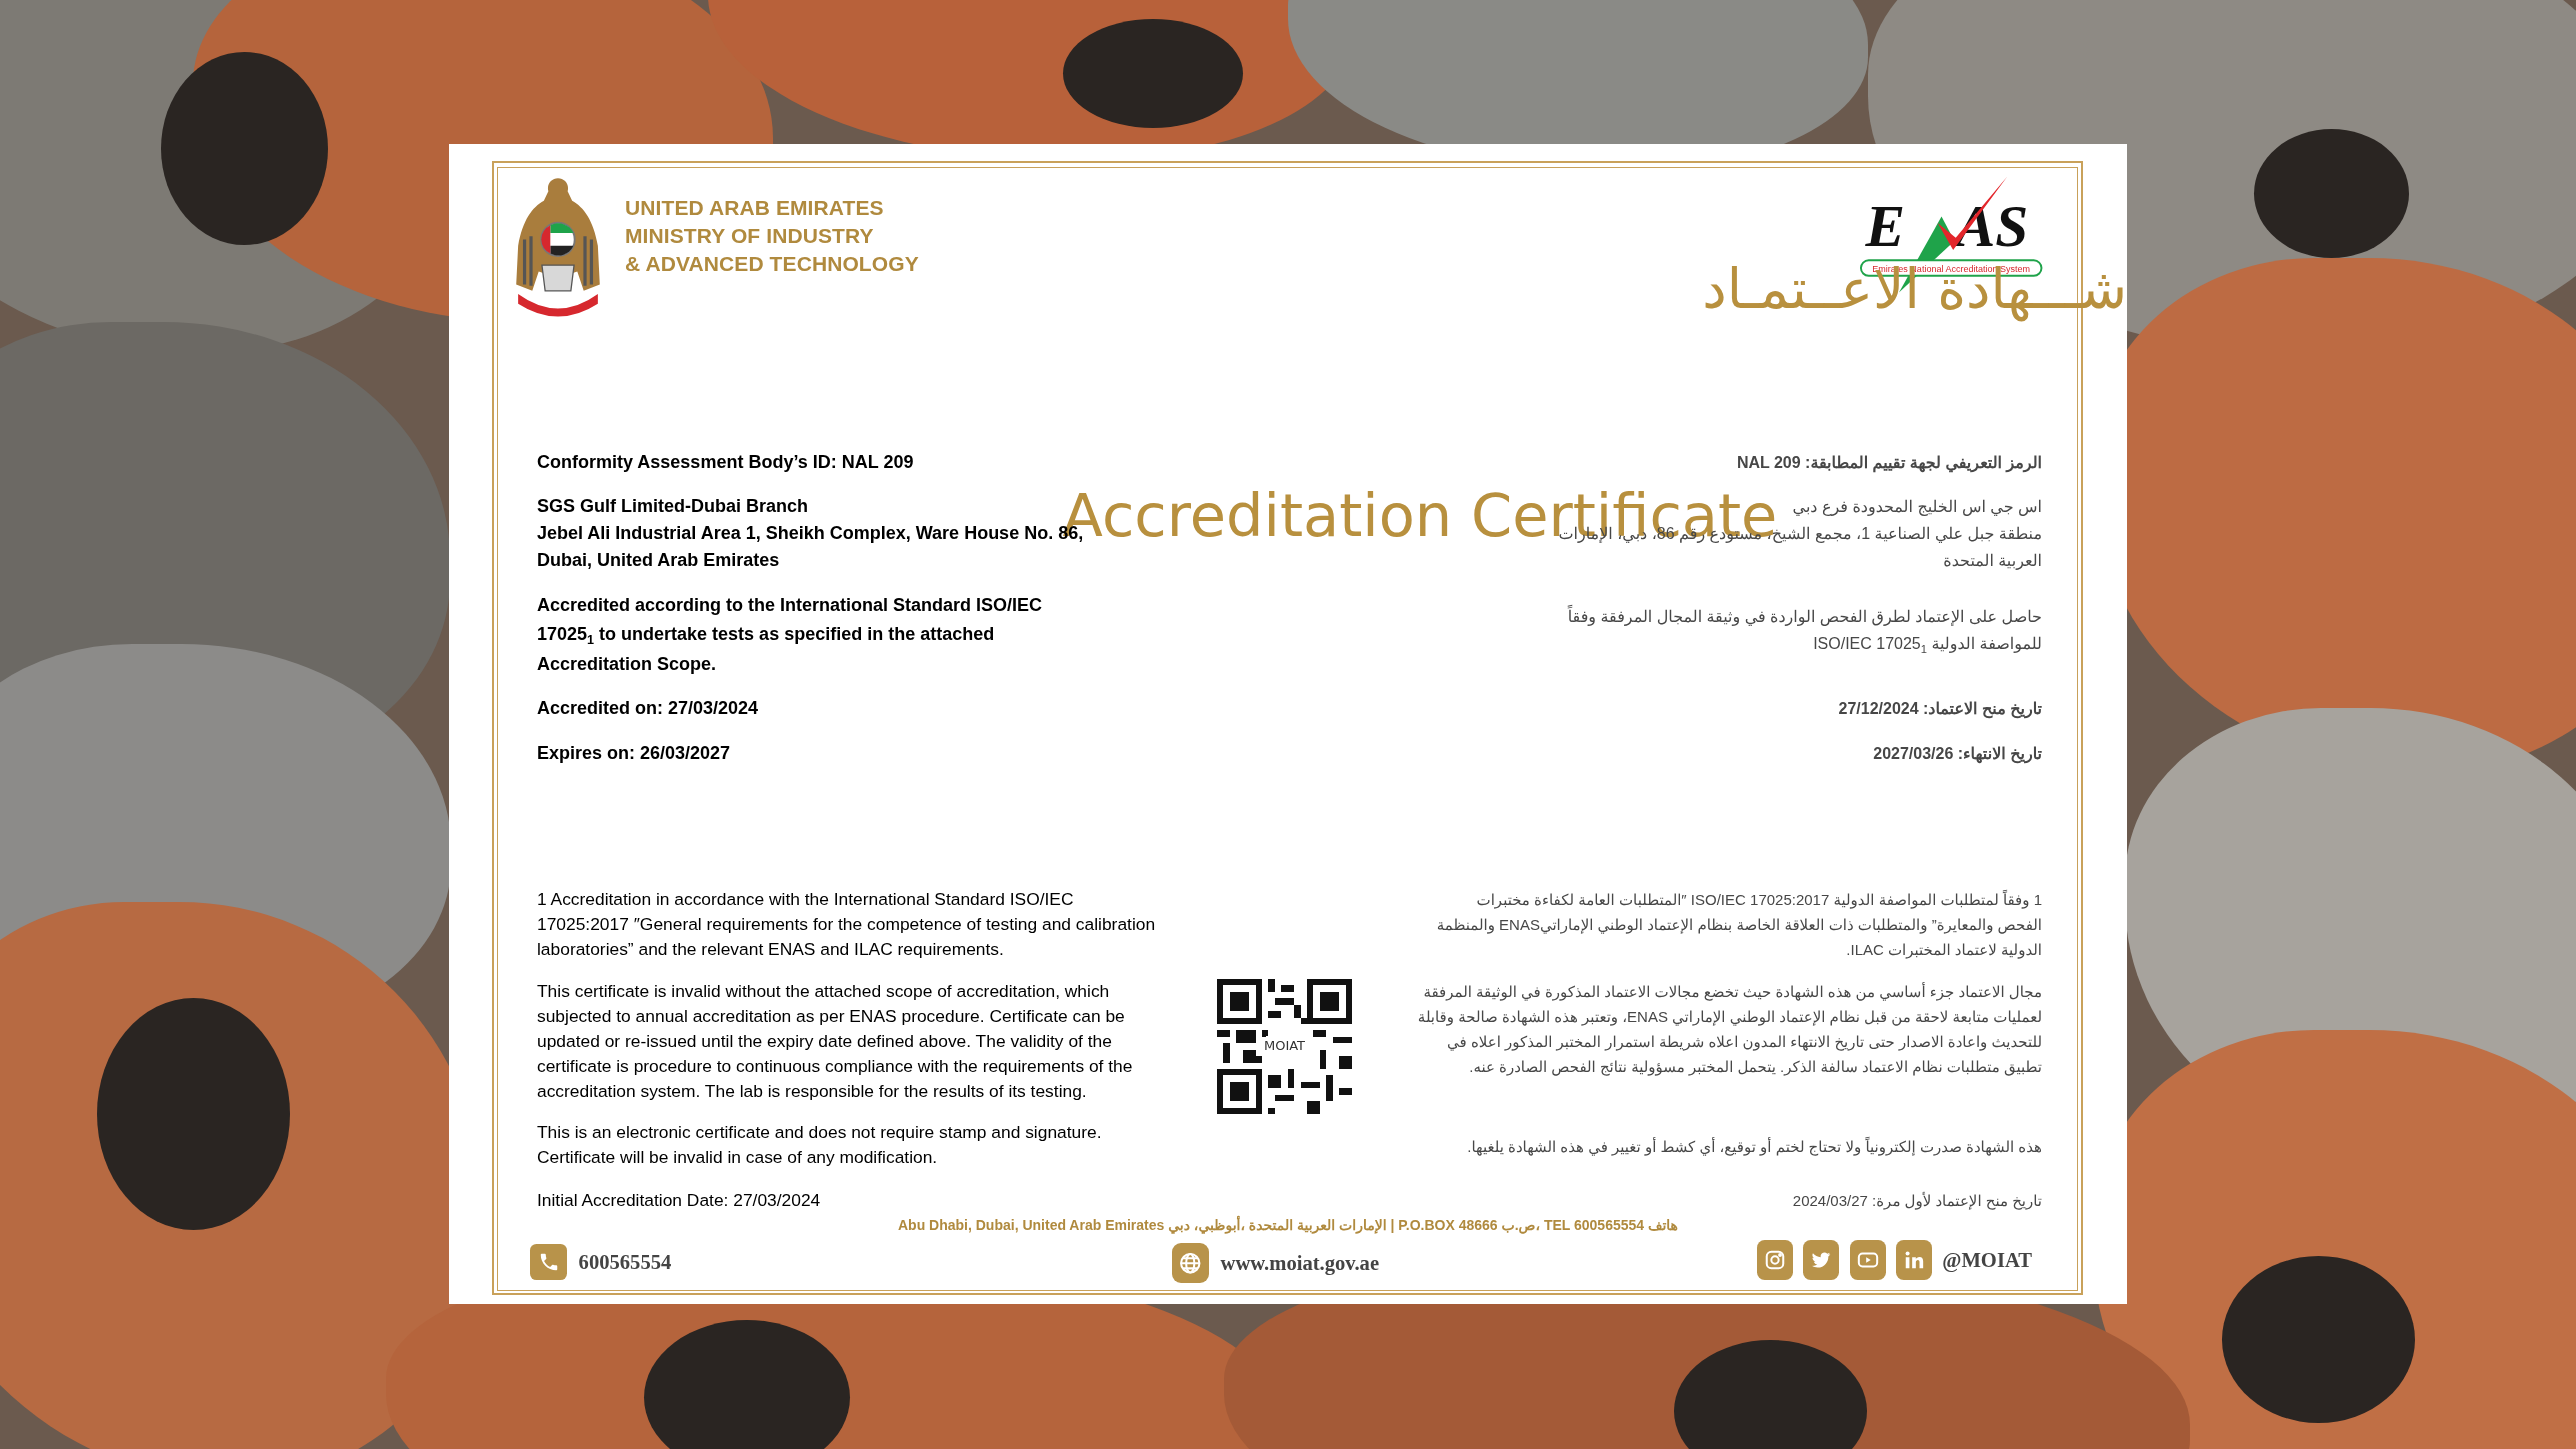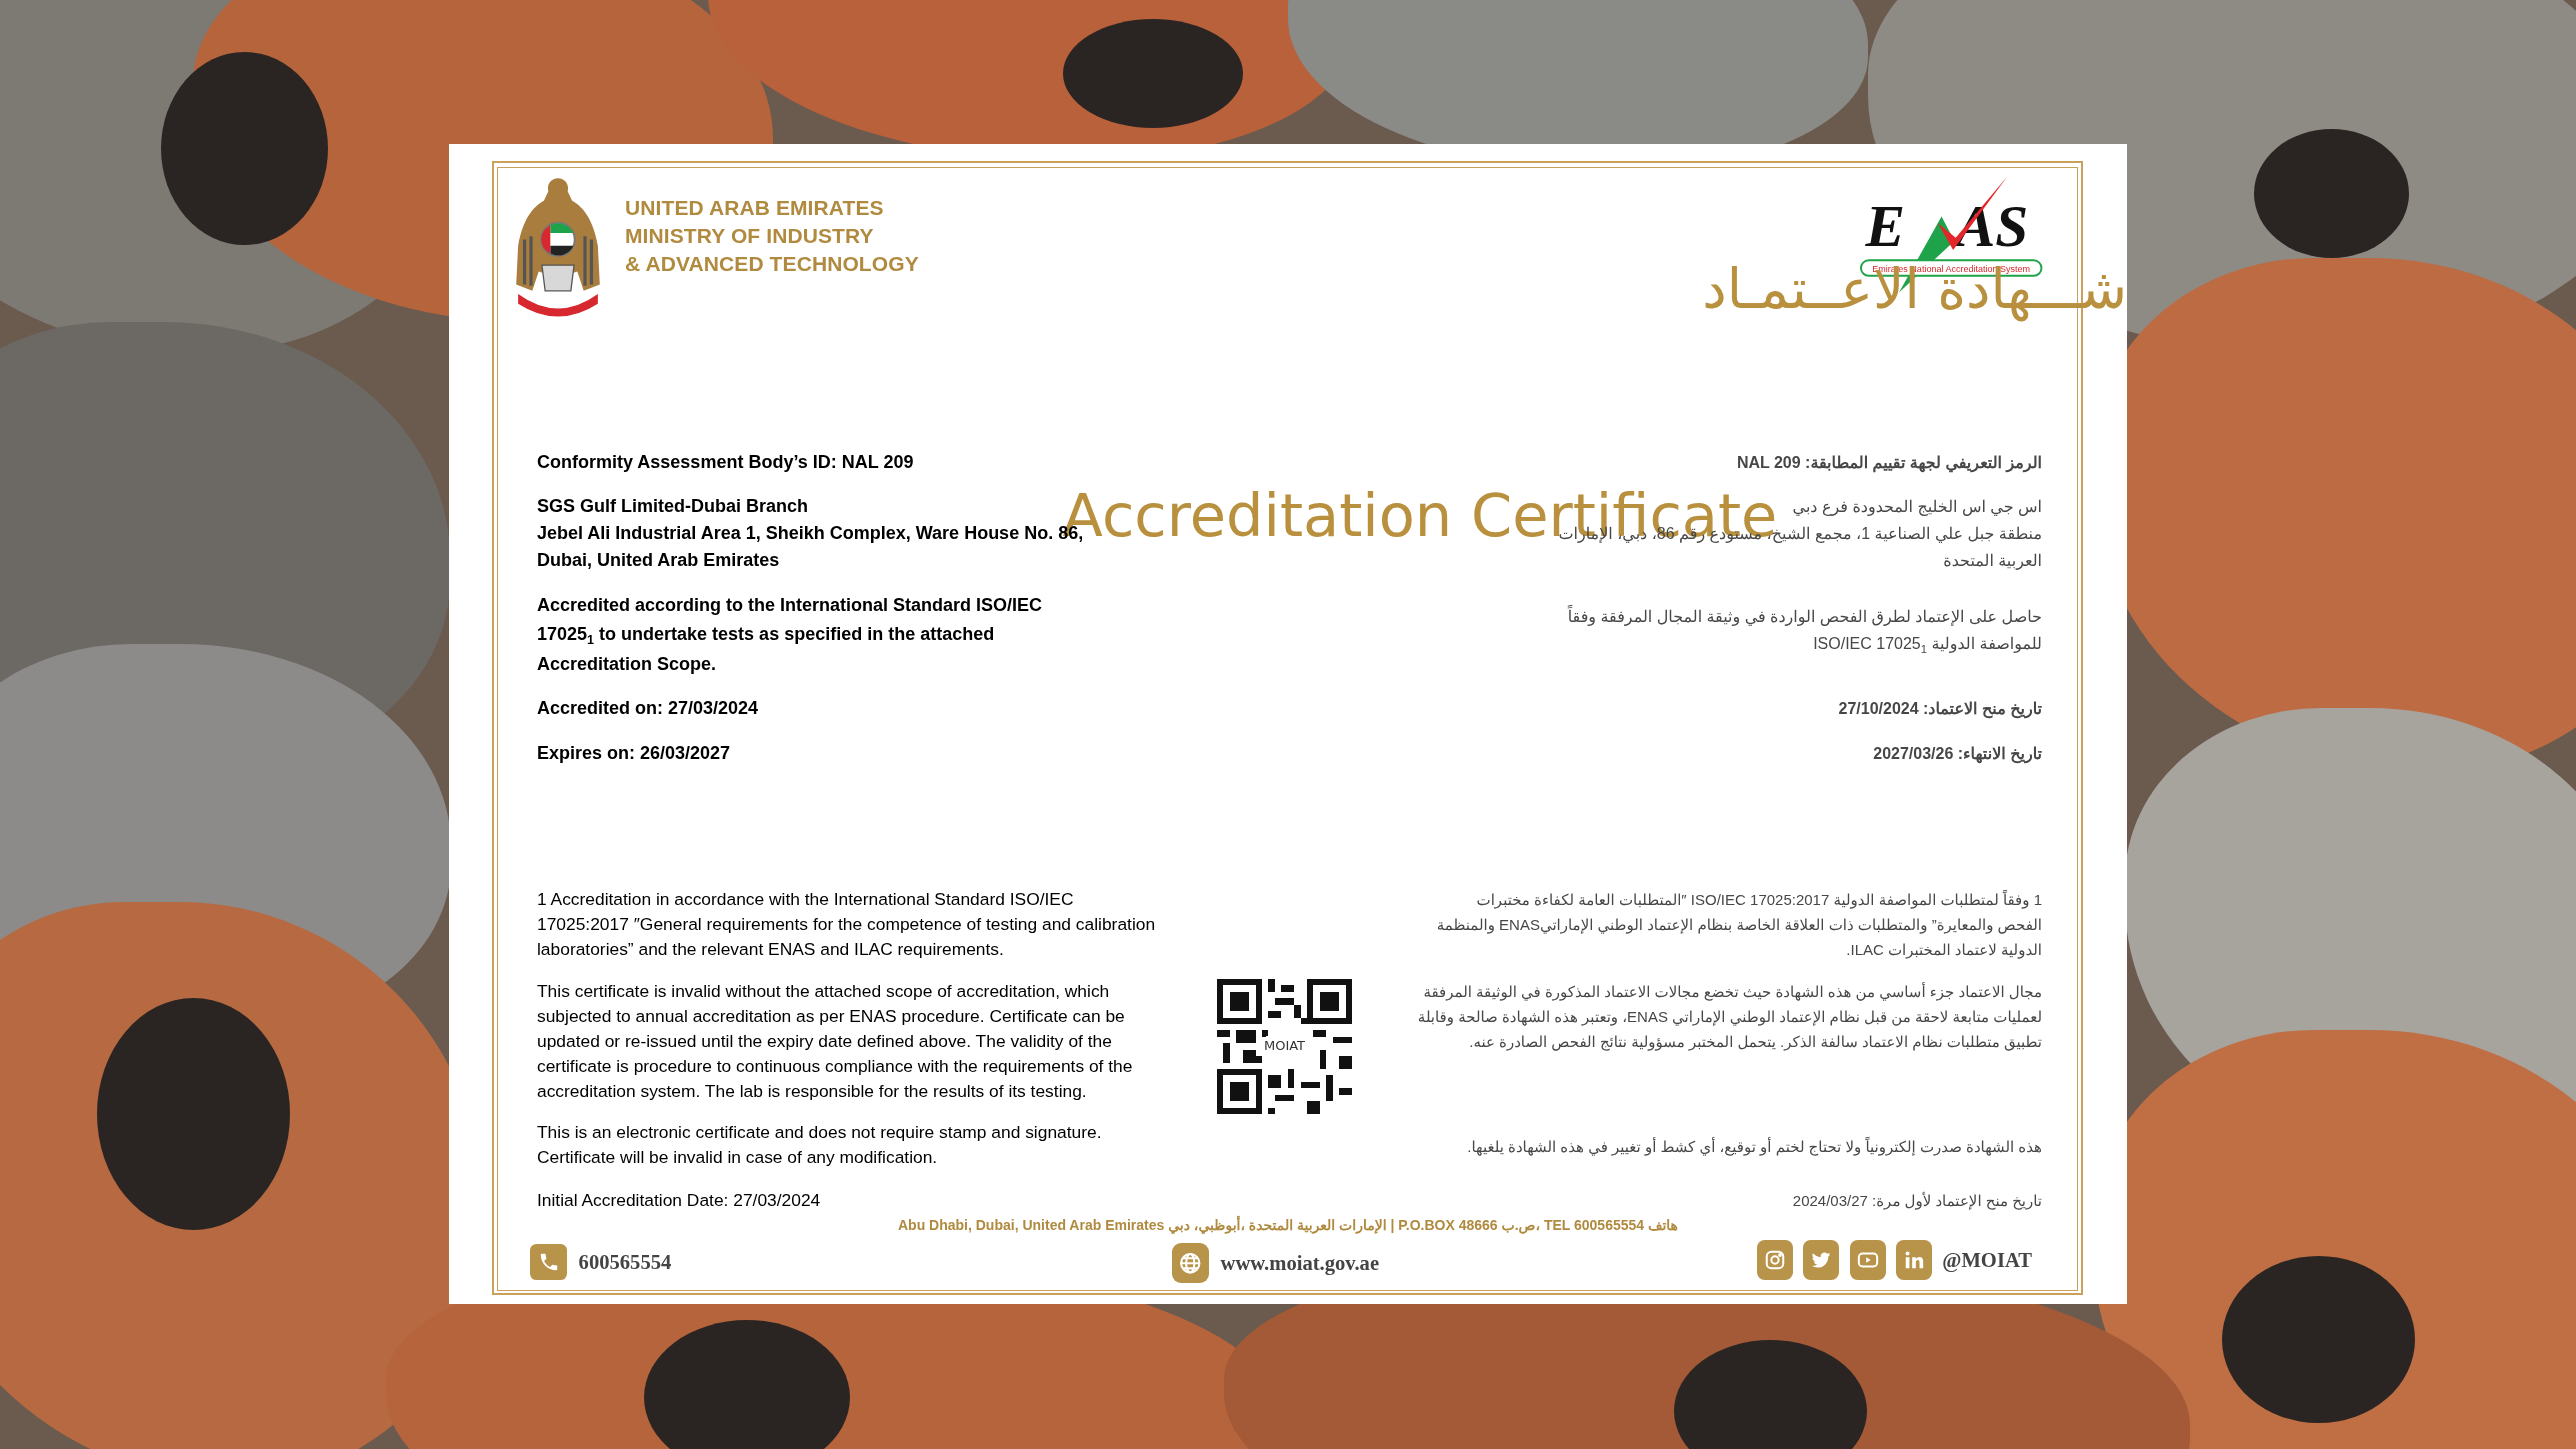--- a/index.html
+++ b/index.html
@@ -100,21 +100,21 @@
   <div class="abs en b left-col" style="top:507px;">Accreditation Scope.</div>
   <div class="abs en b left-col" style="top:551px;">Accredited on: 27/03/2024</div>
   <div class="abs en b left-col" style="top:596px;">Expires on: 26/03/2027</div>
 
   <div class="abs ar b right-col" style="top:305px;">الرمز التعريفي لجهة تقييم المطابقة: NAL 209</div>
   <div class="abs ar right-col" style="top:349px;">اس جي اس الخليج المحدودة فرع دبي</div>
   <div class="abs ar right-col" style="top:376px;">منطقة جبل علي الصناعية 1، مجمع الشيخ، مستودع رقم 86، دبي، الإمارات</div>
   <div class="abs ar right-col" style="top:403px;">العربية المتحدة</div>
   <div class="abs ar right-col" style="top:459px;">حاصل على الإعتماد لطرق الفحص الواردة في وثيقة المجال المرفقة وفقاً</div>
   <div class="abs ar right-col" style="top:486px;"><span>للمواصفة الدولية </span><span dir="ltr" style="unicode-bidi:embed;"><span>ISO/IEC 17025</span><sub>1</sub></span></div>
-  <div class="abs ar b right-col" style="top:551px;">تاريخ منح الاعتماد: 27/10/2024</div>
+  <div class="abs ar b right-col" style="top:551px;">تاريخ منح الاعتماد: 27/12/2024</div>
   <div class="abs ar b right-col" style="top:596px;">تاريخ الانتهاء: 2027/03/26</div>
 
   <div class="abs en left-col" style="top:743px;font-size:17.4px;line-height:25px;">
     <div>1 Accreditation in accordance with the International Standard ISO/IEC</div>
     <div>17025:2017 ″General requirements for the competence of testing and calibration</div>
     <div>laboratories” and the relevant ENAS and ILAC requirements.</div>
   </div>
   <div class="abs en left-col" style="top:835px;font-size:17.4px;line-height:25px;">
     <div>This certificate is invalid without the attached scope of accreditation, which</div>
     <div>subjected to annual accreditation as per ENAS procedure. Certificate can be</div>
@@ -129,20 +129,21 @@
   <div class="abs en left-col" style="top:1043px;font-size:17.4px;">Initial Accreditation Date: 27/03/2024</div>
 
   <div class="abs ar right-col" style="top:743px;font-size:15px;line-height:25px;">
     <div>1 وفقاً لمتطلبات المواصفة الدولية ISO/IEC 17025:2017 ″المتطلبات العامة لكفاءة مختبرات</div>
     <div>الفحص والمعايرة” والمتطلبات ذات العلاقة الخاصة بنظام الإعتماد الوطني الإماراتيENAS والمنظمة</div>
     <div>الدولية لاعتماد المختبرات ILAC.</div>
   </div>
   <div class="abs ar right-col" style="top:835px;font-size:15px;line-height:25px;">
     <div>مجال الاعتماد جزء أساسي من هذه الشهادة حيث تخضع مجالات الاعتماد المذكورة في الوثيقة المرفقة</div>
     <div>لعمليات متابعة لاحقة من قبل نظام الإعتماد الوطني الإماراتي ENAS، وتعتبر هذه الشهادة صالحة وقابلة</div>
+    <div>للتحديث واعادة الاصدار حتى تاريخ الانتهاء المدون اعلاه شريطة استمرار المختبر المذكور اعلاه في</div>
     <div>تطبيق متطلبات نظام الاعتماد سالفة الذكر. يتحمل المختبر مسؤولية نتائج الفحص الصادرة عنه.</div>
   </div>
   <div class="abs ar right-col" style="top:989px;font-size:15px;">هذه الشهادة صدرت إلكترونياً ولا تحتاج لختم أو توقيع، أي كشط أو تغيير في هذه الشهادة يلغيها.</div>
   <div class="abs ar right-col" style="top:1043px;font-size:15px;">تاريخ منح الإعتماد لأول مرة: 2024/03/27</div>
 
   <div class="abs qr">
     <svg width="135" height="135" viewBox="0 0 21 21" shape-rendering="crispEdges">
       <rect width="21" height="21" fill="#fff"></rect>
       <g fill="#111">
         <rect x="0" y="0" width="7" height="7"></rect>

